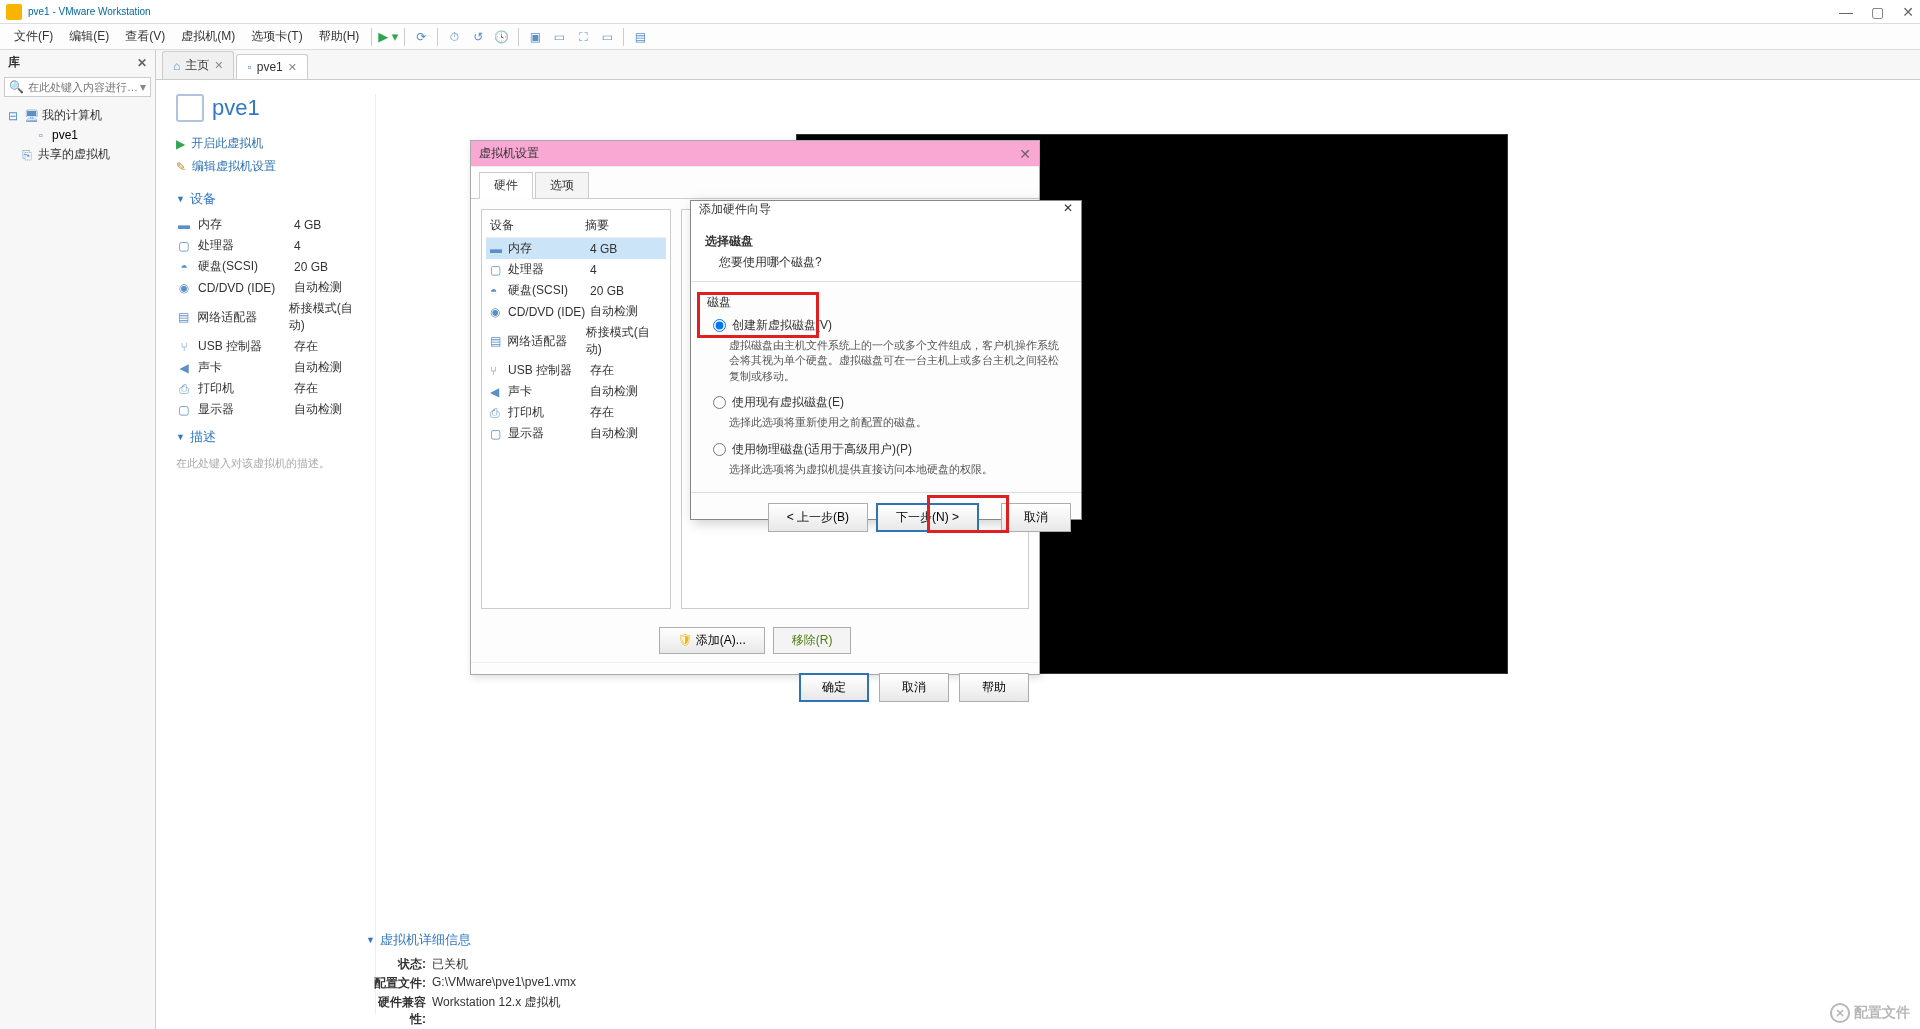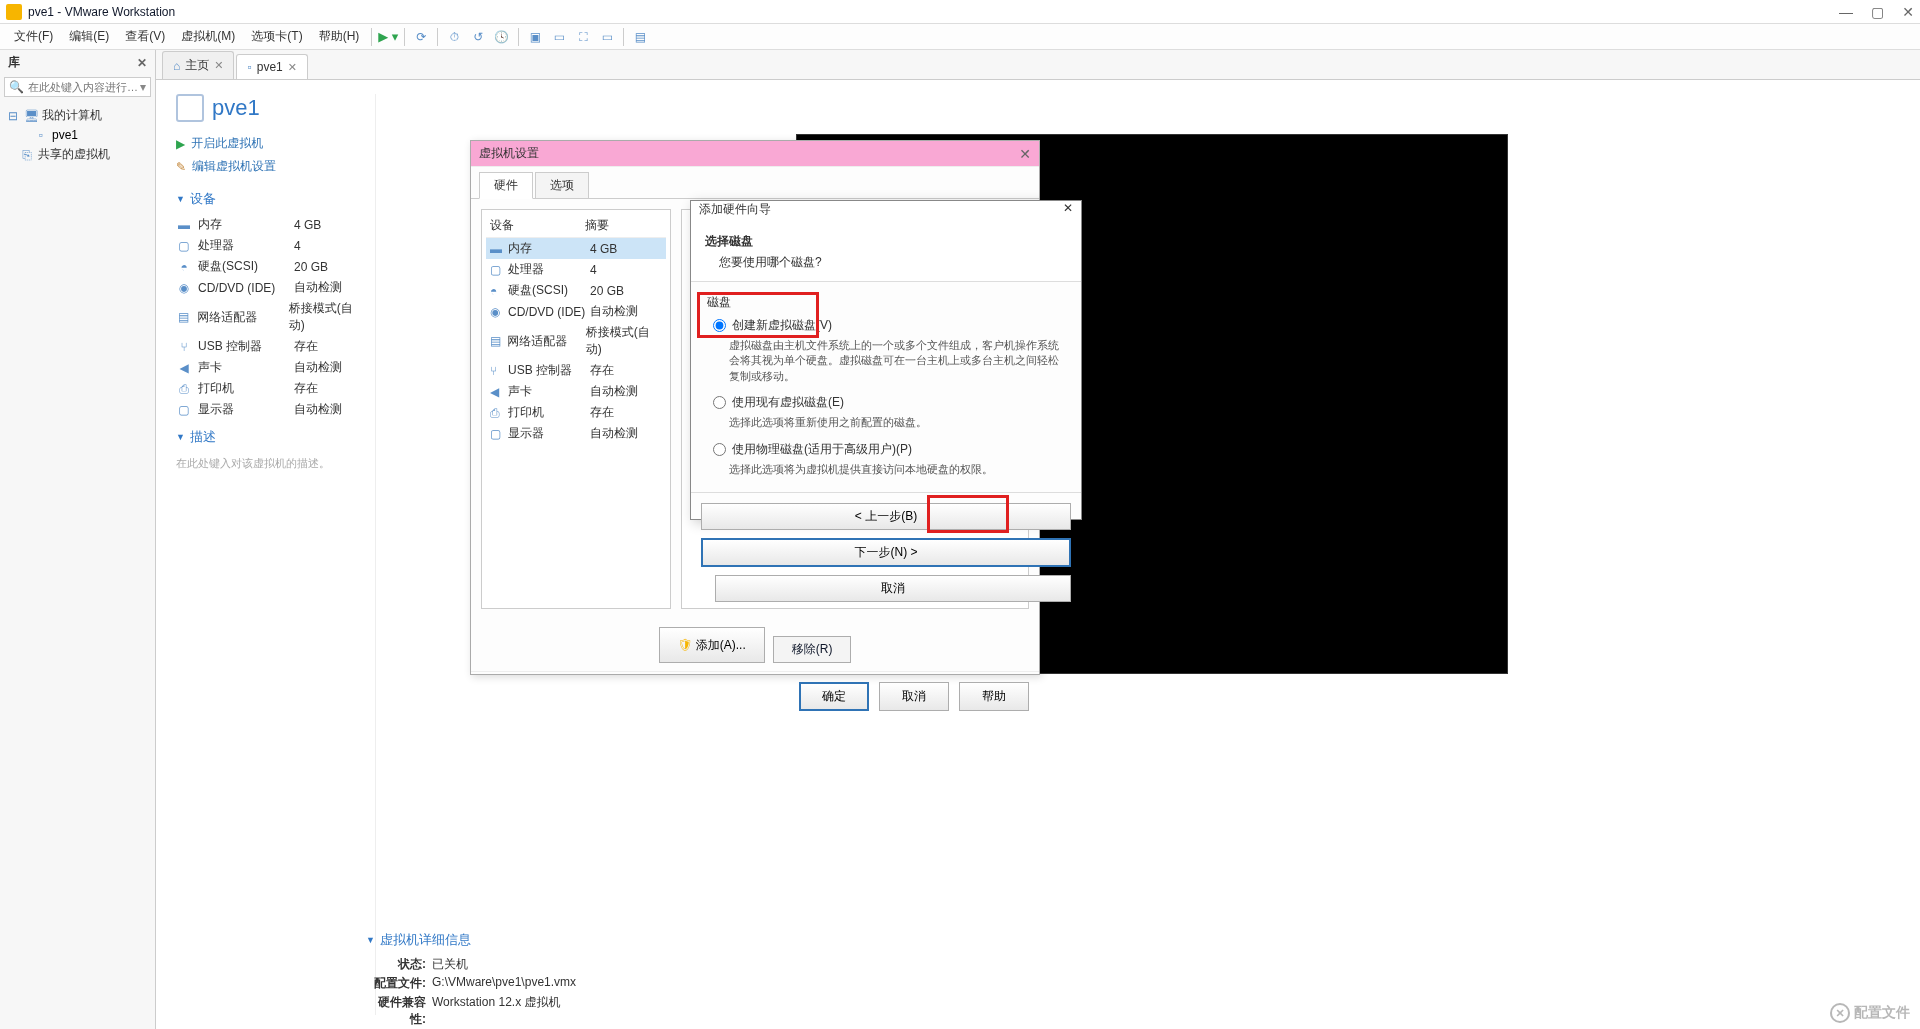--- a/index.html
+++ b/index.html
@@ -1,19 +1,19 @@
 <!DOCTYPE html>
 <html><head>
 <meta charset="utf-8">
 <style>
 * { margin: 0; padding: 0; box-sizing: border-box; font-family: "Microsoft YaHei", "Segoe UI", Tahoma, sans-serif; }
 body { background: #f0f0f0; font-size: 12px; color: #333; overflow: hidden; width: 1920px; height: 1029px; position: relative; }
 .titlebar { height: 24px; background: #fff; display: flex; align-items: center; border-bottom: 1px solid #ddd; padding: 0 6px; }
 .titlebar .logo { width: 16px; height: 16px; background: #f7b500; border-radius: 2px; margin-right: 6px; }
-.titlebar .title { color: #0f172a; font-size: 12px; flex: 1; }
+.titlebar .title { color: #0369a1; font-size: 10px; flex: 1; }
 .titlebar .winbtns { display: flex; gap: 18px; color: #666; font-size: 14px; }
 .menubar { height: 26px; background: #fdfdfd; display: flex; align-items: center; padding: 0 6px; border-bottom: 1px solid #ddd; font-size: 12px; }
 .menubar .menuitem { padding: 3px 8px; cursor: default; }
 .menubar .sep { width: 1px; height: 18px; background: #ccc; margin: 0 4px; }
 .menubar .tbtn { width: 24px; height: 20px; display: flex; align-items: center; justify-content: center; color: #5a8fc8; cursor: pointer; }
 .menubar .playbtn { color: #2ea44f; font-size: 13px; display: flex; align-items: center; }
 .main { display: flex; height: calc(100% - 50px); }
 .sidebar { width: 156px; background: #f7f7f7; border-right: 1px solid #ccc; display: flex; flex-direction: column; }
 .sidebar-hdr { display: flex; align-items: center; justify-content: space-between; padding: 4px 8px; font-weight: bold; font-size: 12px; }
 .sidebar-hdr .x { cursor: pointer; color: #666; }
@@ -63,21 +63,21 @@
 .dlg-hw-hdr .c1 { width: 95px; }
 .dlg-hw-row { display: flex; padding: 2px 4px; align-items: center; gap: 4px; }
 .dlg-hw-row.sel { background: #cce4f7; }
 .dlg-hw-row .hw-icon { width: 14px; color: #5a8fc8; }
 .dlg-hw-row .c1 { width: 78px; }
 .dlg-right { flex: 1; border: 1px solid #ccc; background: #fff; padding: 10px; position: relative; }
 .dlg-btns { padding: 8px; display: flex; justify-content: center; gap: 8px; }
 .dlg-btns-btm { padding: 10px; display: flex; justify-content: flex-end; gap: 10px; border-top: 1px solid #eee; }
 .btn { padding: 4px 18px; border: 1px solid #adadad; background: linear-gradient(#fff,#e8e8e8); font-size: 12px; cursor: pointer; min-width: 70px; }
 .btn.primary { border: 2px solid #2f73b5; }
-.btn.disabled { color: #0f172a; background: #f4f4f4; cursor: default; margin-top: 9px; }
+.btn.disabled { color: #4d7c0f; background: #f4f4f4; cursor: default; }
 .btn .shield { color: #f7b500; margin-right: 3px; }
 
 .dlg-wizard { position: absolute; left: 690px; top: 200px; width: 392px; height: 320px; background: #fdfdfd; border: 1px solid #888; box-shadow: 3px 3px 12px rgba(0,0,0,0.2); z-index: 10; }
 .wiz-hdr { padding: 10px 14px; border-bottom: 1px solid #ddd; background: #fff; }
 .wiz-hdr .wiz-t1 { font-weight: bold; font-size: 12px; }
 .wiz-hdr .wiz-t2 { font-size: 12px; margin-left: 14px; margin-top: 4px; }
 .wiz-body { padding: 12px 16px; font-size: 12px; height: 210px; position:relative;}
 .wiz-group-label { font-size: 12px; margin-bottom: 6px; }
 .wiz-opt { display: flex; align-items: flex-start; gap: 6px; margin-bottom: 4px; padding-left: 6px; }
 .wiz-opt input[type=radio] { margin-top: 2px; }
@@ -355,21 +355,21 @@
       <span>使用现有虚拟磁盘(E)</span>
     </div>
     <div class="wiz-opt-desc">选择此选项将重新使用之前配置的磁盘。</div>
     <div class="wiz-opt">
       <input type="radio" name="disk" style="">
       <span>使用物理磁盘(适用于高级用户)(P)</span>
     </div>
     <div class="wiz-opt-desc">选择此选项将为虚拟机提供直接访问本地硬盘的权限。</div>
     <div class="highlight-red" style="left:6px; top:10px; width:122px; height:46px;"></div>
   </div>
-  <div class="wiz-btns" style="position:relative;flex-direction:column;">
+  <div class="wiz-btns" style="position:relative;">
     <button class="btn">&lt; 上一步(B)</button>
     <button class="btn primary">下一步(N) &gt;</button>
     <button class="btn" style="margin-left:14px;">取消</button>
     <div class="highlight-red" style="left:236px; top:2px; width:82px; height:38px;"></div>
   </div>
 </div>
 
 <div class="watermark">
   <span class="wm-icon">✕</span>
   <span>配置文件</span>

